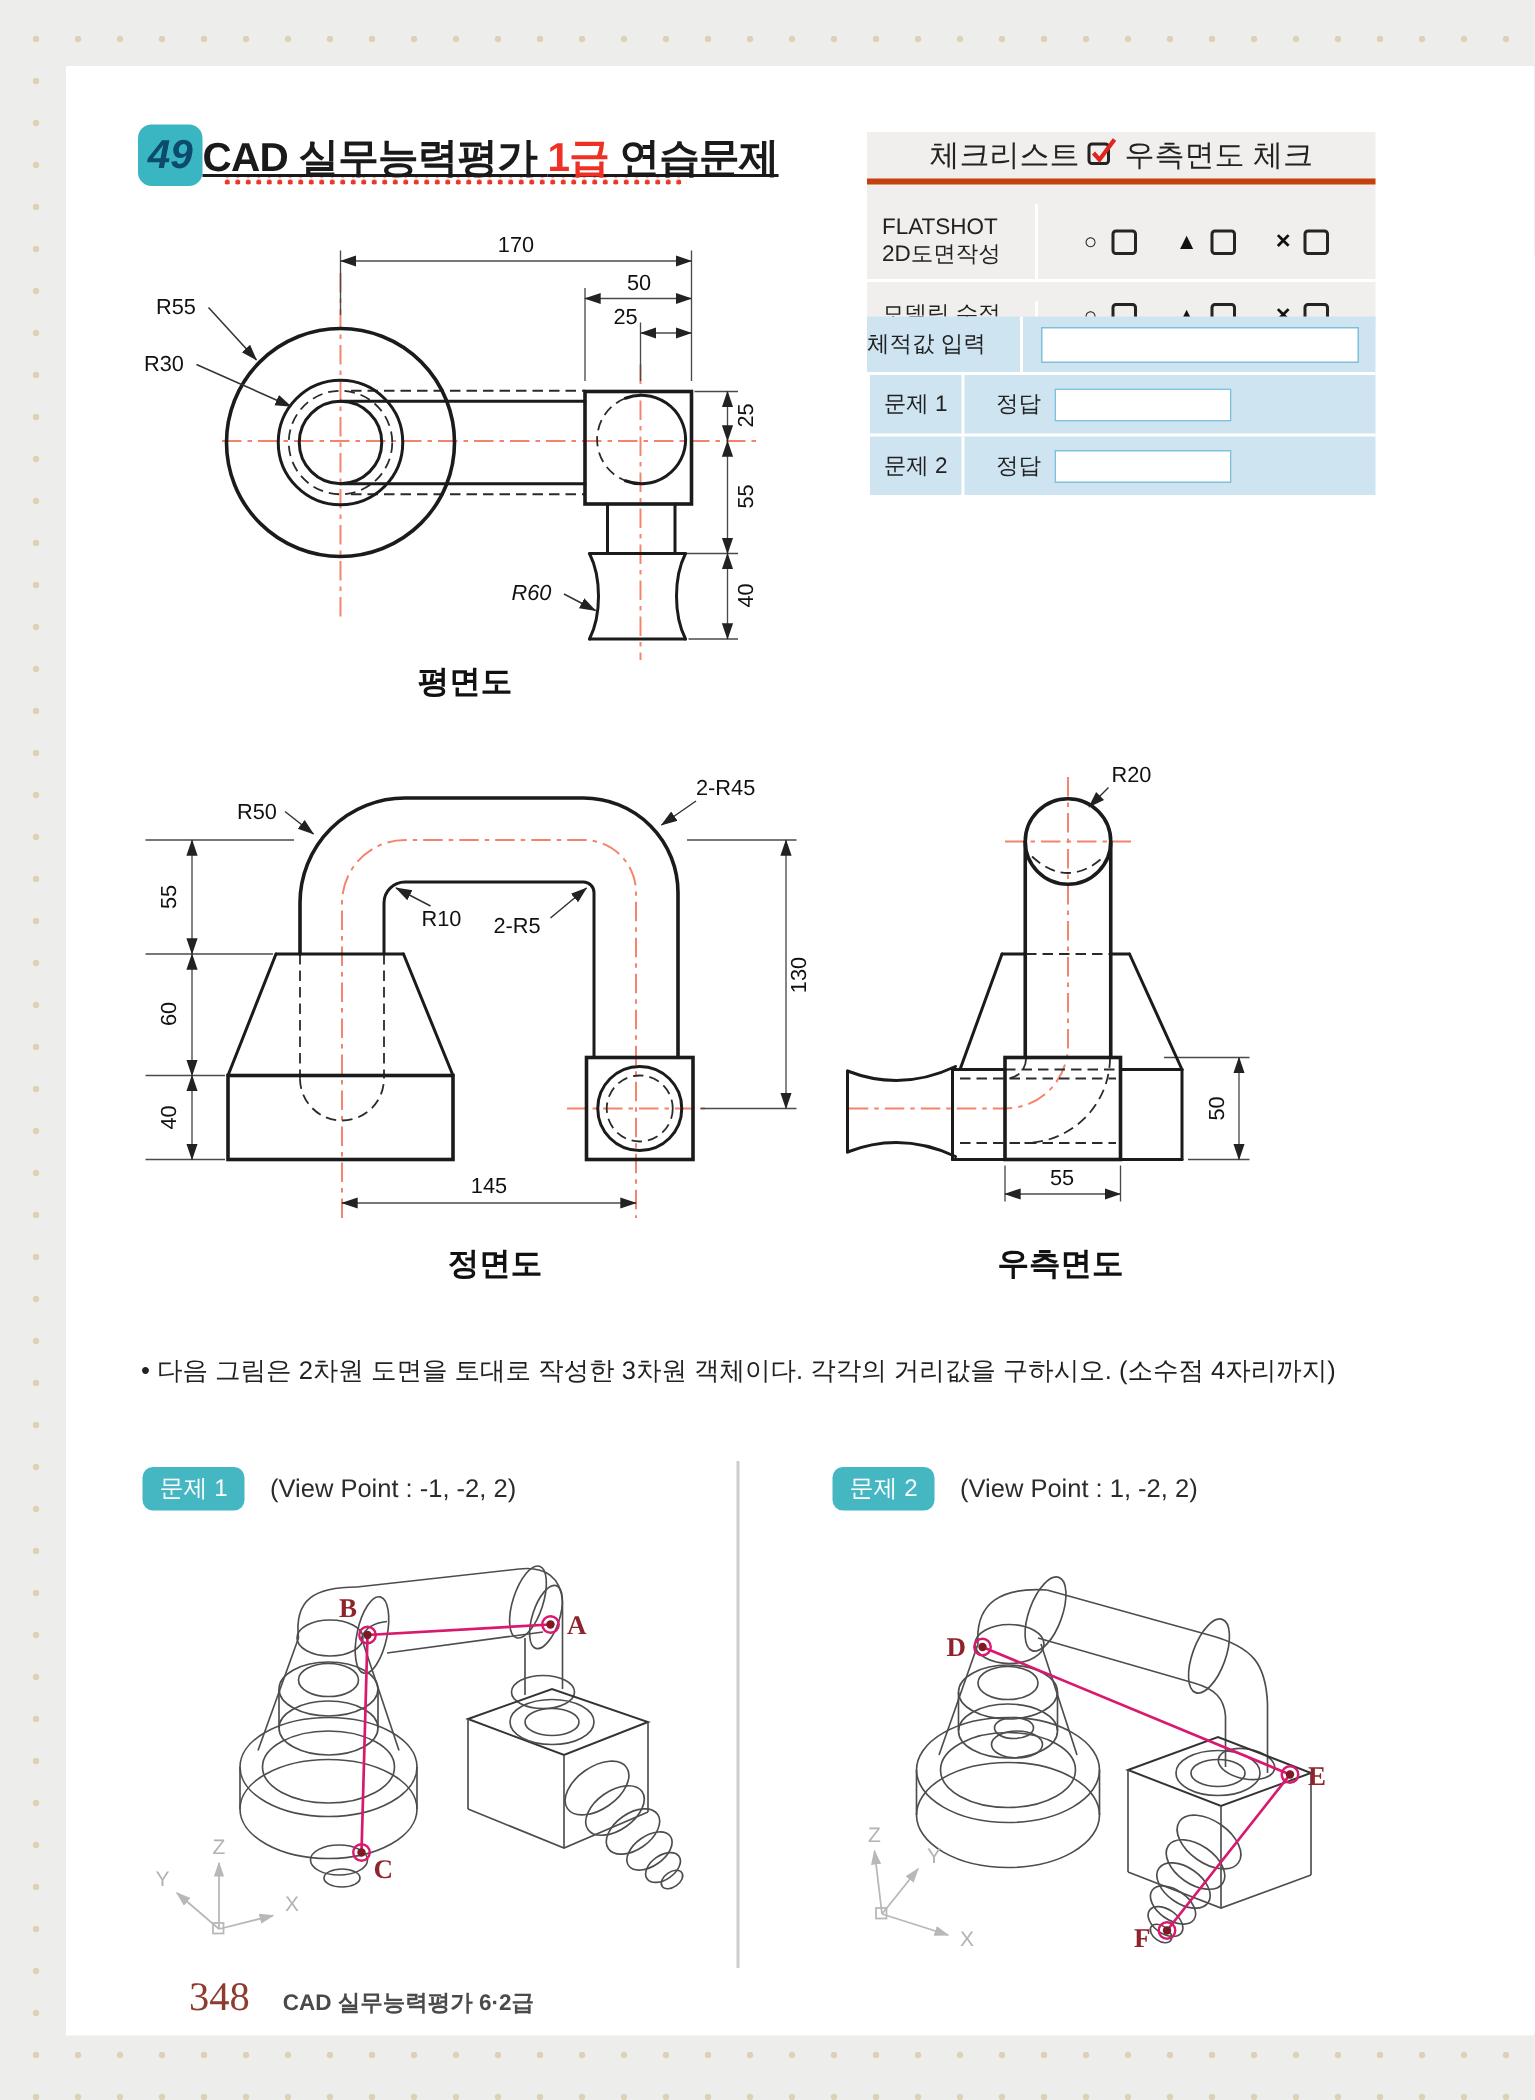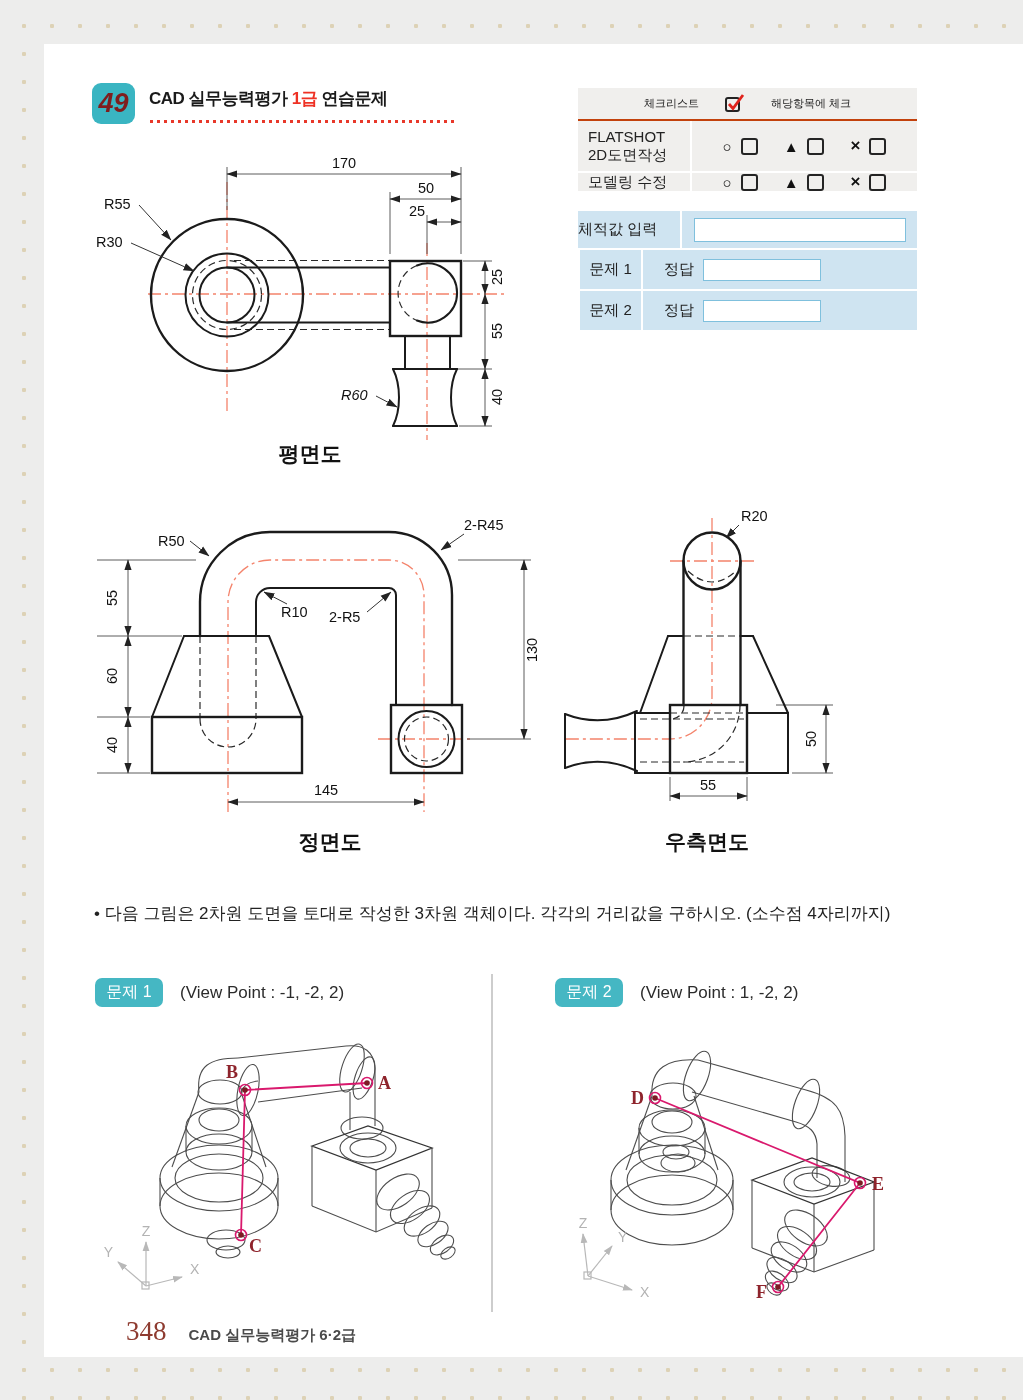--- a/index.html
+++ b/index.html
@@ -6,32 +6,32 @@
   .stage{position:relative;width:1023px;height:1400px;overflow:hidden;
          font-family:"Liberation Sans",sans-serif;
          background-color:#ededec;
          background-image:radial-gradient(circle,#ddd2b6 2px,transparent 2.4px);
          background-size:28px 28px;background-position:10px 12px;}
   .card{position:absolute;left:44px;top:44px;width:979px;height:1313px;background:#ffffff;}
   .abs{position:absolute;}
 
   
   .num-badge{left:92px;top:83px;width:43px;height:41px;background:#3ab5c2;border-radius:9px;
-             color:#7f1d1d;font-size:27px;font-weight:700;font-style:italic;
+             color:#0c4a6e;font-size:27px;font-weight:700;font-style:italic;
              display:flex;align-items:center;justify-content:center;}
-  .page-title{left:149px;top:87px;font-size:17px;font-weight:700;color:#1a1a1a;letter-spacing:-0.5px;white-space:nowrap;}
+  .page-title{left:135px;top:87px;font-size:27px;font-weight:700;color:#1a1a1a;letter-spacing:-0.5px;white-space:nowrap;text-decoration:underline;}
   .page-title .red{color:#ee3124;}
   .title-underline{left:148px;top:118px;width:310px;height:5px;
              background-image:radial-gradient(circle,#e8382a 1.6px,transparent 1.9px);
              background-size:7px 5px;background-position:0 1px;}
 
   
   .cl-table{left:578px;top:88px;width:339px;background:#f0efed;color:#222;}
-  .cl-head{height:31px;border-bottom:2px solid #c2410c;display:flex;align-items:center;justify-content:center;gap:25px;font-size:11px;}
-  .cl-row{display:flex;border-bottom:2px solid #fff;}
+  .cl-head{height:31px;border-bottom:4px solid #c2410c;display:flex;align-items:center;justify-content:center;gap:4px;font-size:20px;}
+  .cl-row{display:flex;border-bottom:2px solid #fff;margin-top:13px;}
   .cl-row:last-child{border-bottom:none;}
   .cl-label{width:102px;padding-left:10px;display:flex;flex-direction:column;justify-content:center;font-size:15px;line-height:1.2;}
   .cl-opts{flex:1;border-left:2px solid #fff;display:flex;align-items:center;justify-content:center;gap:9px;font-size:15px;}
   .cl-opts .gap{width:8px;}
   .cbox{width:13px;height:13px;border:2px solid #242424;border-radius:3px;display:inline-block;}
   .sym{color:#111;}
   .sym-x{font-weight:700;font-size:17px;}
   .chk-ico{position:relative;top:1px;}
 
   
@@ -108,21 +108,21 @@
 
   <div class="abs cl-table">
     <div class="cl-head">
       <span>체크리스트</span>
       <span class="chk-ico">
         <svg width="22" height="19" viewBox="0 0 22 19" style="overflow:visible">
           <rect x="2" y="4" width="13" height="13" rx="2" fill="none" stroke="#222" stroke-width="2"></rect>
           <polyline points="5,10 9,14.5 19,1" fill="none" stroke="#e0231c" stroke-width="2.8"></polyline>
         </svg>
       </span>
-      <span>해당항목에 체크</span>
+      <span>우측면도 체크</span>
     </div>
     <div class="cl-row" style="height:50px">
       <div class="cl-label">
         <span>FLATSHOT</span>
         <span>2D도면작성</span>
       </div>
       <div class="cl-opts">
         <span class="sym">○</span>
         <span class="cbox"></span>
           <span class="gap"></span>

